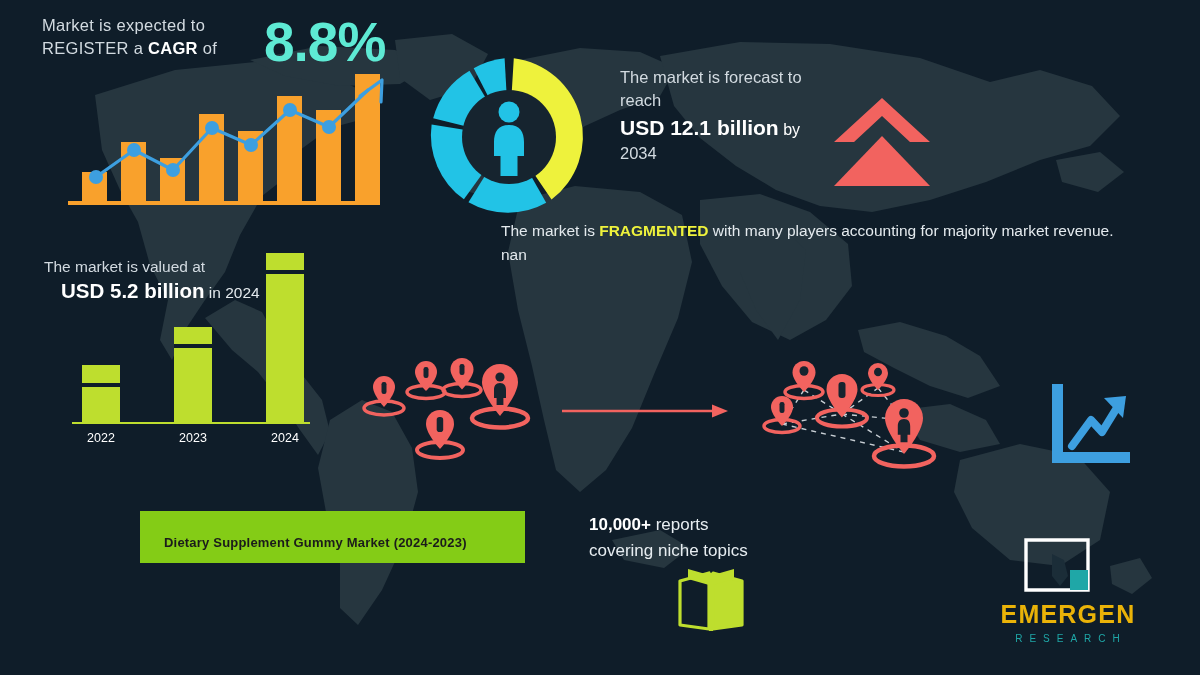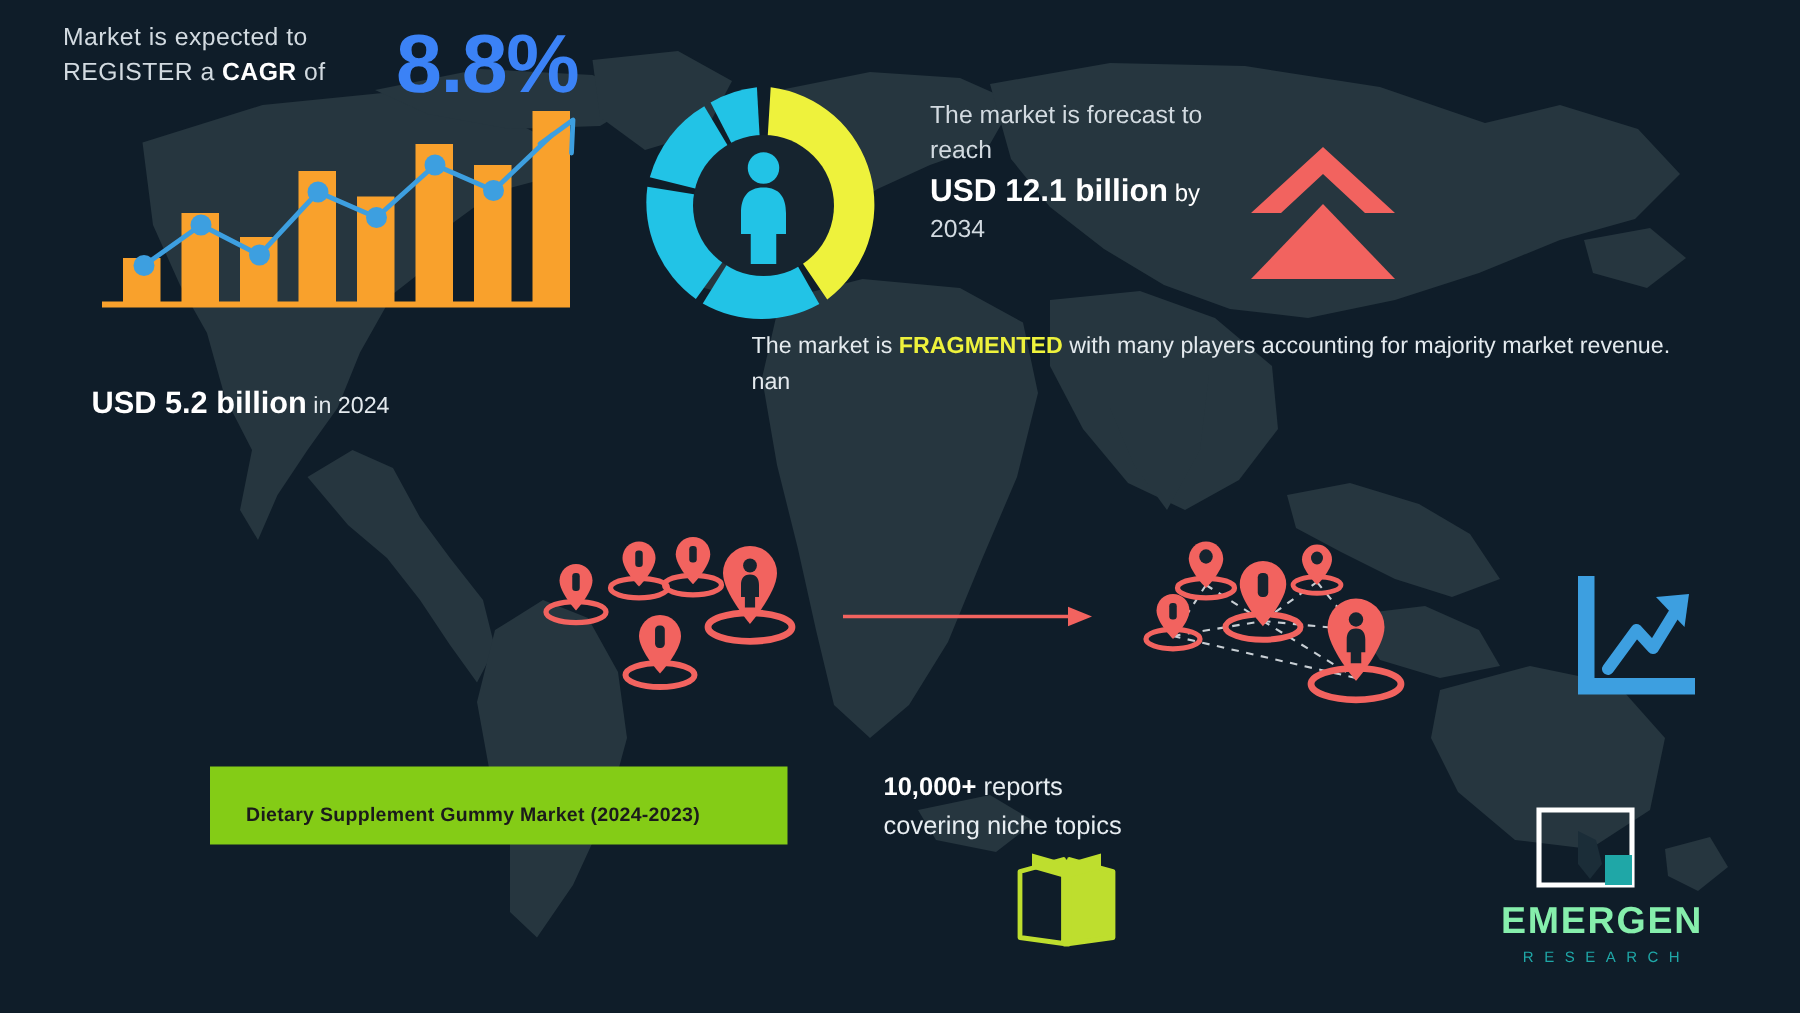--- a/index.html
+++ b/index.html
@@ -10,21 +10,21 @@
     background:#0f1d29;
   }
   #canvas { position:absolute; inset:0; }
   .layer { position:absolute; inset:0; }
   .abs { position:absolute; }
 
   
   #cagr-block { left:42px; top:14px; width:400px; }
   #cagr-label { font-size:16.5px; line-height:23px; color:#d2dae0; letter-spacing:.3px;}
   #cagr-label .b { color:#ffffff; font-weight:700; }
-  #cagr-value { position:absolute; left:222px; top:-4px; font-size:55px; font-weight:700; color:#3b82f6; letter-spacing:-1px; }
+  #cagr-value { position:absolute; left:222px; top:-4px; font-size:55px; font-weight:700; color:#5eead4; letter-spacing:-1px; }
 
   
   #forecast-block { left:620px; top:66px; width:240px; }
   #forecast-line1 { font-size:16.5px; line-height:23px; color:#d2dae0; }
   #forecast-value { font-size:21px; font-weight:700; color:#ffffff; margin-top:3px; line-height:25px;}
   #forecast-value .by { font-size:16px; font-weight:400; }
   #forecast-year { font-size:16.5px; color:#d2dae0; line-height:22px; }
 
   
   #fragmented-text { left:501px; top:219px; width:640px; font-size:15.5px; line-height:24px; color:#e4eaee; }
@@ -57,21 +57,21 @@
                    justify-content:center; text-align:center; }
   #report-circle span { font-size:12.5px; font-weight:700; color:#ffffff; line-height:18px; letter-spacing:.4px;}
 
   
   #reports-text { left:589px; top:512px; width:260px; font-size:17px; line-height:26px; color:#e7edf1; }
   #reports-text .num { font-weight:700; color:#ffffff; }
 
   
   #logo { left:988px; top:536px; width:160px; }
   #logo-mark { position:relative; width:70px; height:58px; margin:0 auto 6px 34px; }
-  #logo-name { font-size:25px; font-weight:700; color:#86efac; letter-spacing:1.2px; text-align:center; }
+  #logo-name { font-size:25px; font-weight:700; color:#eab308; letter-spacing:1.2px; text-align:center; }
   #logo-sub  { font-size:10px; color:#1fa7a7; letter-spacing:7px; text-align:center; margin-top:4px; padding-left:6px;}
 
   svg { display:block; overflow:visible; }
 </style>
 </head>
 <body>
 
 <div id="canvas">
 
   <svg class="layer" viewBox="0 0 1200 675" width="1200" height="675" aria-hidden="true">
@@ -182,25 +182,41 @@
   <svg class="abs" style="left:832px; top:96px;" width="100" height="92" viewBox="0 0 100 92">
     <path d="M50 2 L98 46 L78 46 L50 20 L22 46 L2 46 Z" fill="#f2635f"></path>
     <path d="M50 40 L98 90 L2 90 Z" fill="#f2635f"></path>
   </svg>
 
   <div class="abs" id="fragmented-text">
     <span>The market is </span><span class="hl">FRAGMENTED</span><span> with many players accounting for majority market revenue. nan</span>
   </div>
 
   <div class="abs" id="valued-block">
+    <div id="valued-line1">The market is valued at</div>
     <div id="valued-value">
       <span>USD 5.2 billion</span><span class="in"> in 2024</span>
     </div>
   </div>
 
+  <div class="abs" id="green-chart">
+    <div class="gbar" style="left:10px; width:38px; height:58px;">
+      <div class="cut" style="top:18px;"></div>
+    </div>
+    <div class="gbar" style="left:102px; width:38px; height:96px;">
+      <div class="cut" style="top:17px;"></div>
+    </div>
+    <div class="gbar" style="left:194px; width:38px; height:170px;">
+      <div class="cut" style="top:17px;"></div>
+    </div>
+    <div id="green-axis"></div>
+    <div class="gyear" style="left:-1px;">2022</div>
+    <div class="gyear" style="left:91px;">2023</div>
+    <div class="gyear" style="left:183px;">2024</div>
+  </div>
 
   <svg class="abs" style="left:358px; top:366px;" width="190" height="100" viewBox="0 0 190 100">
     <g fill="#f2635f">
 
       <ellipse cx="26" cy="42" rx="20" ry="7" fill="none" stroke="#f2635f" stroke-width="3.5"></ellipse>
       <path d="M26 10 a11 11 0 0 1 11 11 c0 8 -11 20 -11 20 s-11 -12 -11 -20 a11 11 0 0 1 11 -11 Z"></path>
       <rect x="23.5" y="16" width="5" height="12" rx="2.2" fill="#16242f"></rect>
 
       <ellipse cx="68" cy="26" rx="19" ry="6.5" fill="none" stroke="#f2635f" stroke-width="3.5"></ellipse>
       <path d="M68 -5 a11 11 0 0 1 11 11 c0 8 -11 19 -11 19 s-11 -11 -11 -19 a11 11 0 0 1 11 -11 Z"></path>

